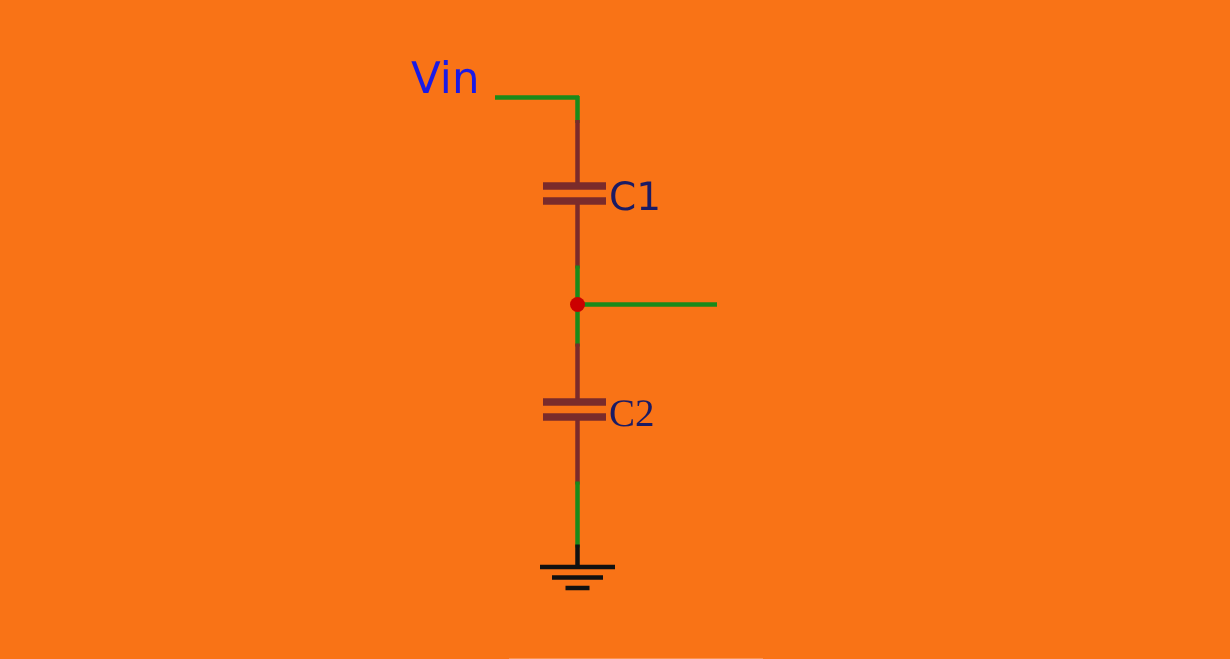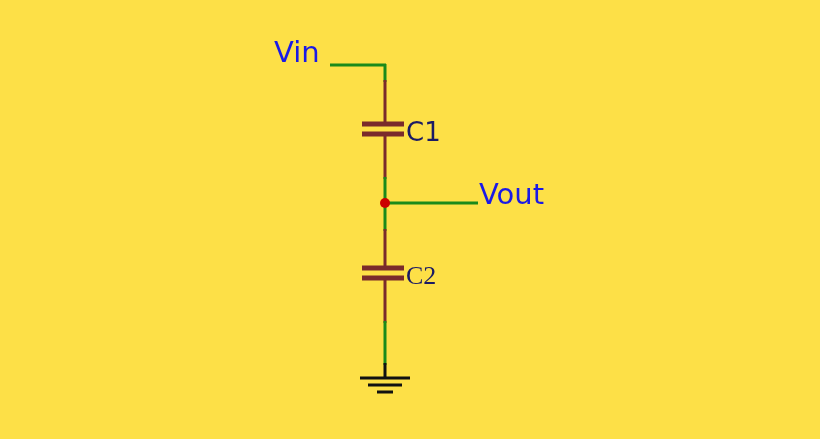--- a/index.html
+++ b/index.html
@@ -10,21 +10,21 @@
   body {
     width: 820px;
     height: 439px;
     overflow: hidden;
     font-family: "DejaVu Sans", "Liberation Sans", sans-serif;
   }
   #schematic-canvas {
     position: relative;
     width: 820px;
     height: 439px;
-    background: #fde047;
+    background: #f97316;
   }
   #schematic-svg {
     position: absolute;
     left: 0;
     top: 0;
     width: 820px;
     height: 439px;
     display: block;
   }
   .node-label {
@@ -99,19 +99,18 @@
       <line x1="368" y1="385" x2="402" y2="385" stroke="#111111" stroke-width="3" stroke-linecap="butt"></line>
       <line x1="377" y1="392" x2="393" y2="392" stroke="#111111" stroke-width="3" stroke-linecap="butt"></line>
     </g>
 
     <circle cx="385" cy="203" r="5" fill="#cc0000"></circle>
 
   </svg>
 
   <div id="label-vin" class="node-label">Vin</div>
 
-  <div id="label-vout" class="node-label">Vout</div>
 
   <div id="label-c1" class="ref-label">C1</div>
 
   <div id="label-c2" class="ref-label">C2</div>
 
 </div>
 
 </body></html>

